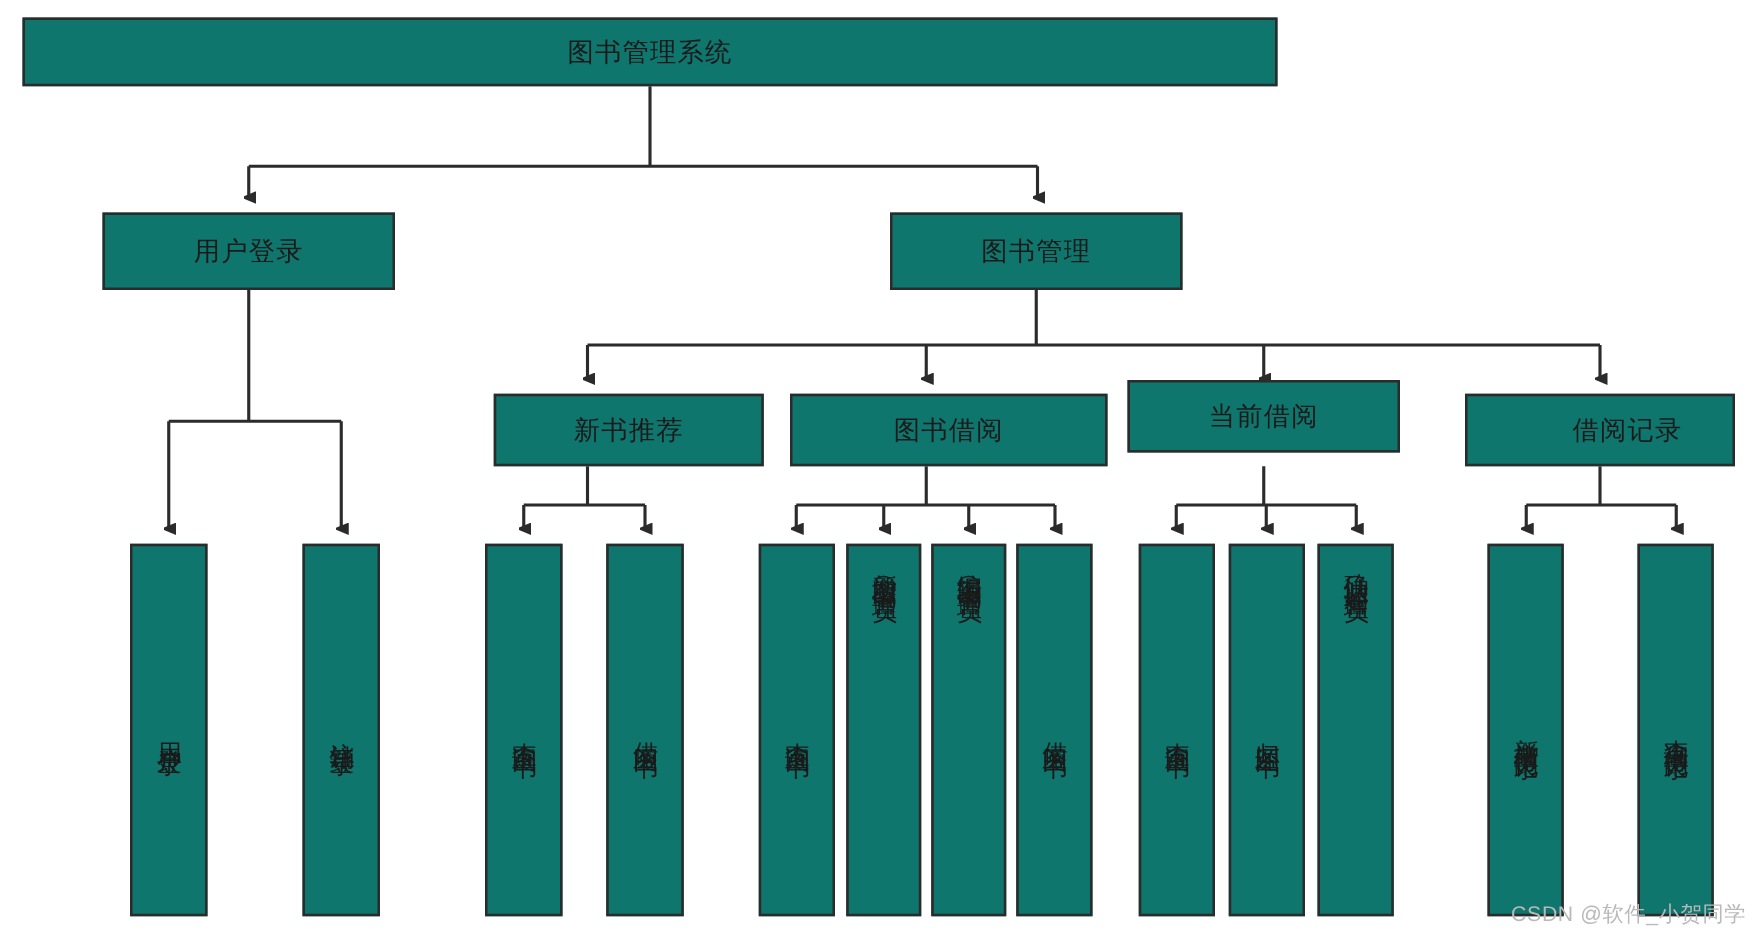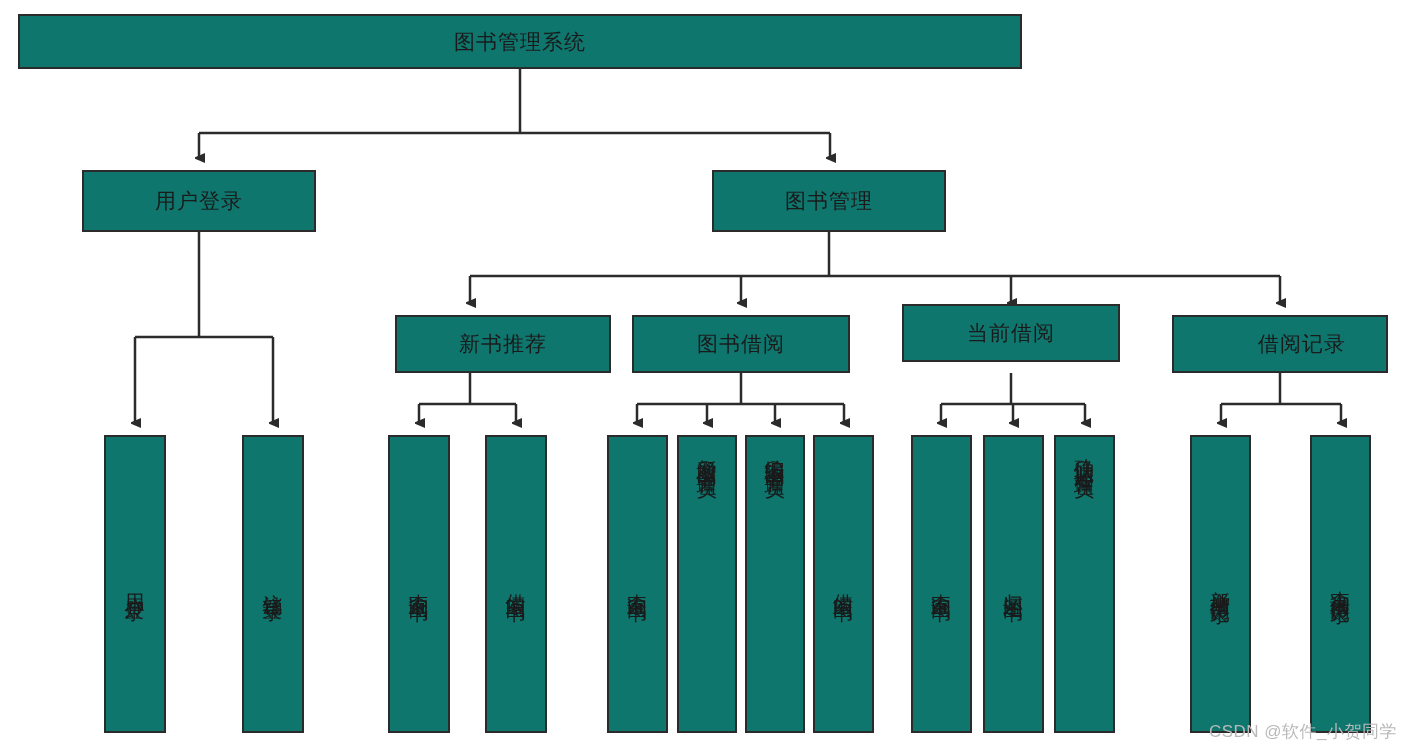--- a/index.html
+++ b/index.html
@@ -128,21 +128,21 @@
   <div class="node horiz" style="left:82px; top:170px; width:234px; height:62px;">
     <span>用户登录</span>
   </div>
   <div class="node horiz" style="left:712px; top:170px; width:234px; height:62px;">
     <span>图书管理</span>
   </div>
 
   <div class="node horiz" style="left:362px; top:315px; width:216px; height:58px;margin-left:33px;">
     <span>新书推荐</span>
   </div>
-  <div class="node horiz" style="left:632px; top:315px; width:218px; height:58px;">
+  <div class="node horiz" style="left:632px; top:315px; width:254px; height:58px;">
     <span>图书借阅</span>
   </div>
   <div class="node horiz" style="left:902px; top:304px; width:218px; height:58px;">
     <span>当前借阅</span>
   </div>
   <div class="node horiz" style="left:1172px; top:315px; width:216px; height:58px;padding-left:44px;">
     <span>借阅记录</span>
   </div>
 
   <div class="node vert center" style="left:104px; top:435px; width:62px; height:298px;">

